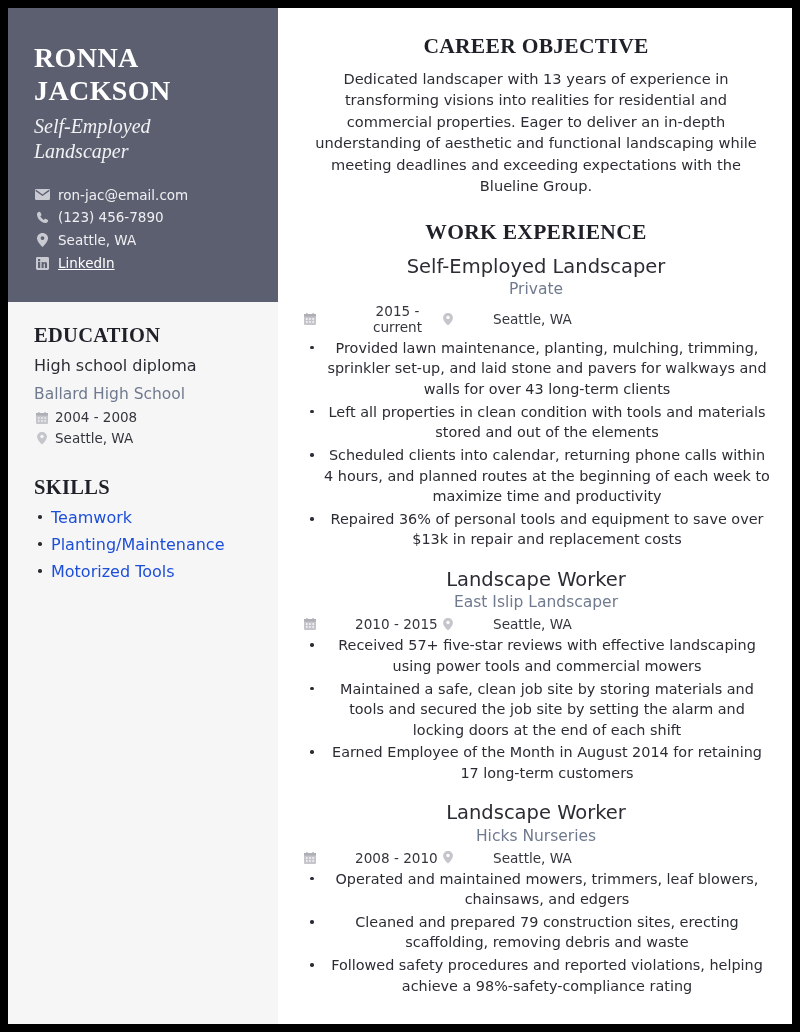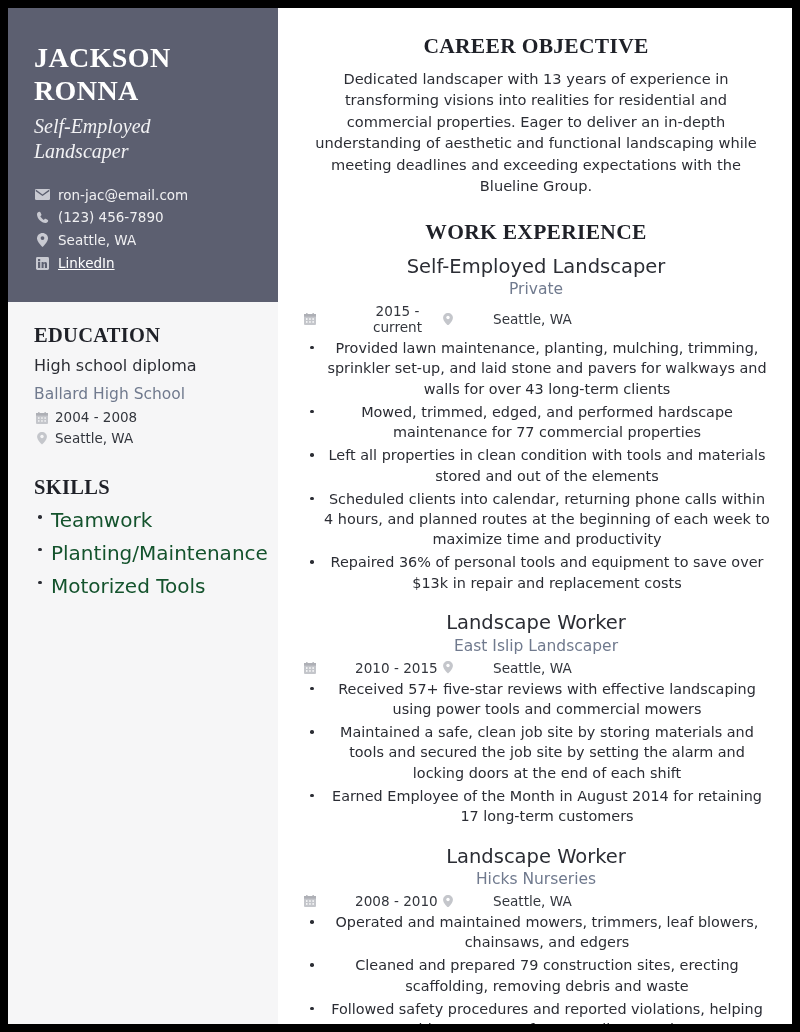--- a/index.html
+++ b/index.html
@@ -142,22 +142,22 @@
   .skills-block { margin-top: 28px; }
 
   .skills-list {
     list-style: none;
     margin: 6px 0 0 0;
     padding: 0;
   }
   .skill-item {
     position: relative;
     padding-left: 17px;
-    font-size: 20px;
-    color: #14532d;
+    font-size: 16px;
+    color: #1d4ed8;
     line-height: 1.38;
     margin-bottom: 5px;
   }
   .skill-item:before {
     content: "";
     position: absolute;
     left: 4px;
     top: 8px;
     width: 3.5px;
     height: 3.5px;
@@ -247,22 +247,22 @@
 </style>
 </head>
 <body>
 
 <div class="page">
 
   <aside class="sidebar">
 
     <div class="sidebar-header">
       <h1 class="name">
+        <span class="name-line">RONNA</span>
         <span class="name-line">JACKSON</span>
-        <span class="name-line">RONNA</span>
       </h1>
       <div class="job-title-side">
         <span class="job-title-line">Self-Employed</span>
         <span class="job-title-line">Landscaper</span>
       </div>
 
       <ul class="contact-list">
         <li class="contact-item">
           <span class="contact-icon">
             <svg width="15" height="11" viewBox="0 0 15 11" fill="currentColor">
@@ -385,21 +385,20 @@
               <svg width="10" height="12.5" viewBox="0 0 11 14" fill="currentColor">
                 <path d="M5.5 0 C2.5 0 0 2.4 0 5.3 C0 9.2 5.5 14 5.5 14 C5.5 14 11 9.2 11 5.3 C11 2.4 8.5 0 5.5 0 Z"></path>
                 <circle cx="5.5" cy="5.1" r="1.9" fill="#ffffff"></circle>
               </svg>
             </span>
             <span>Seattle, WA</span>
           </span>
         </div>
         <ul class="bullets">
           <li class="bullet">Provided lawn maintenance, planting, mulching, trimming, sprinkler set-up, and laid stone and pavers for walkways and walls for over 43 long-term clients</li>
-          <li class="bullet">Mowed, trimmed, edged, and performed hardscape maintenance for 77 commercial properties</li>
           <li class="bullet">Left all properties in clean condition with tools and materials stored and out of the elements</li>
           <li class="bullet">Scheduled clients into calendar, returning phone calls within 4 hours, and planned routes at the beginning of each week to maximize time and productivity</li>
           <li class="bullet">Repaired 36% of personal tools and equipment to save over $13k in repair and replacement costs</li>
         </ul>
       </article>
 
       <article class="job">
         <div class="job-title">Landscape Worker</div>
         <div class="job-company">East Islip Landscaper</div>
         <div class="job-meta">

